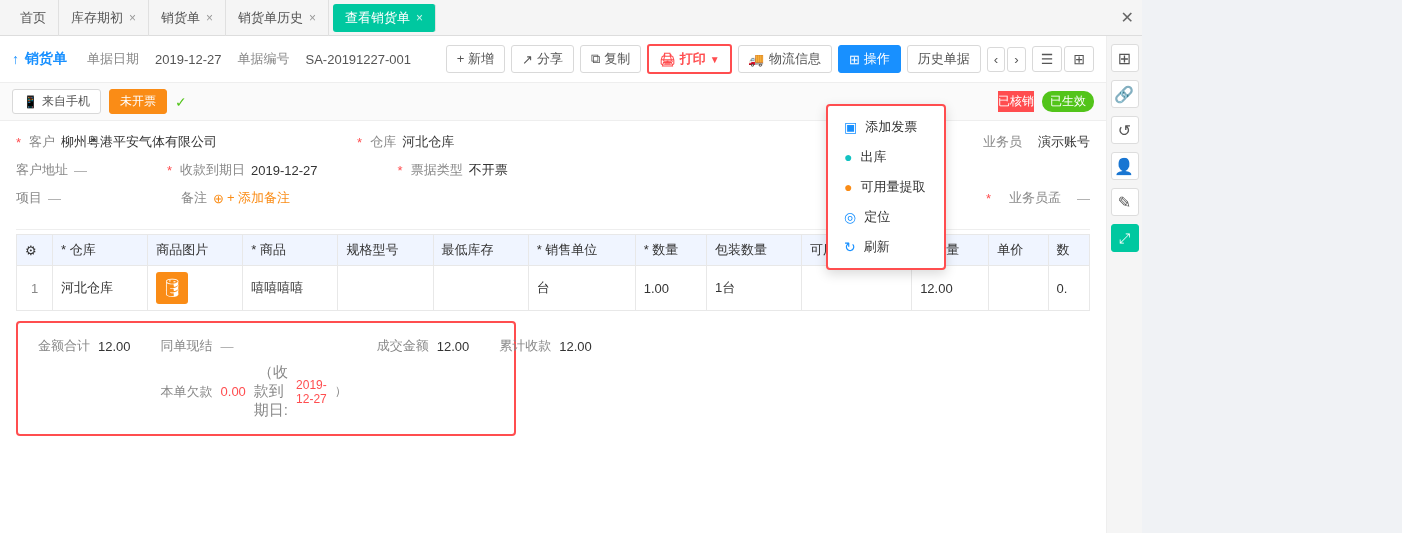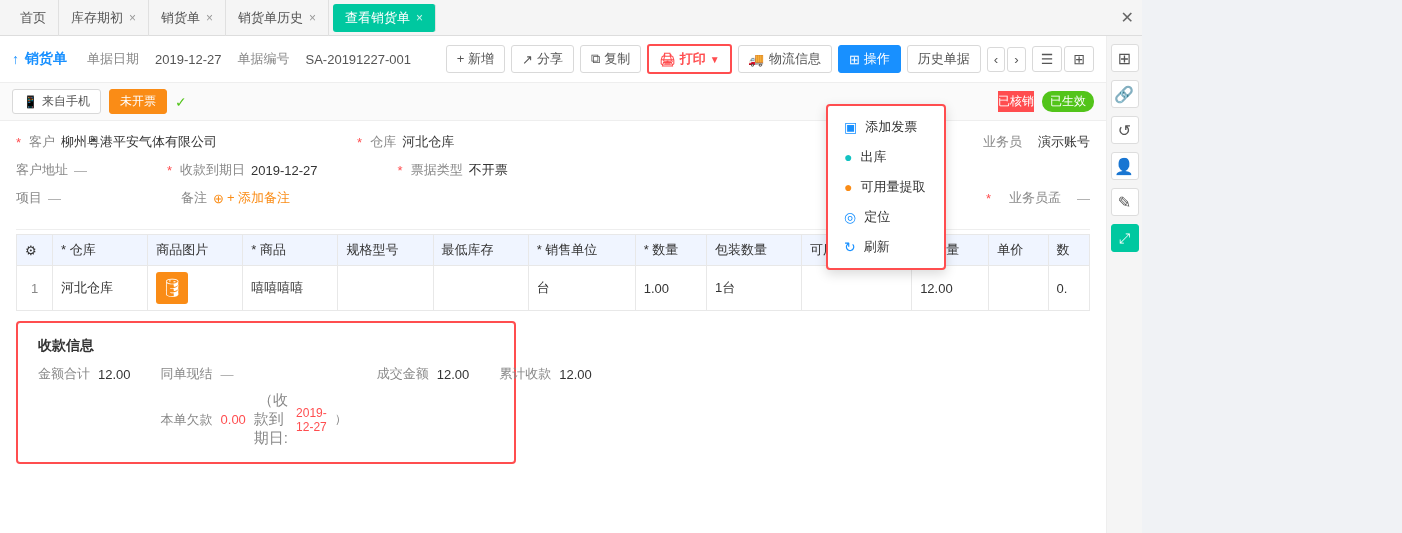--- a/index.html
+++ b/index.html
@@ -323,21 +323,20 @@
             <td></td>
             <td>12.00</td>
             <td></td>
             <td>0.</td>
           </tr>
         </tbody>
       </table>
     </div>
 
     <div class="payment-box">
-      <div class="payment-title">收款信息</div>
       <div class="payment-grid">
         <div class="payment-item">
           <span class="payment-label">金额合计</span>
           <span class="payment-value">12.00</span>
         </div>
         <div class="payment-item">
           <span class="payment-label">同单现结</span>
           <span class="payment-value dash">—</span>
         </div>
         <div class="payment-item">

